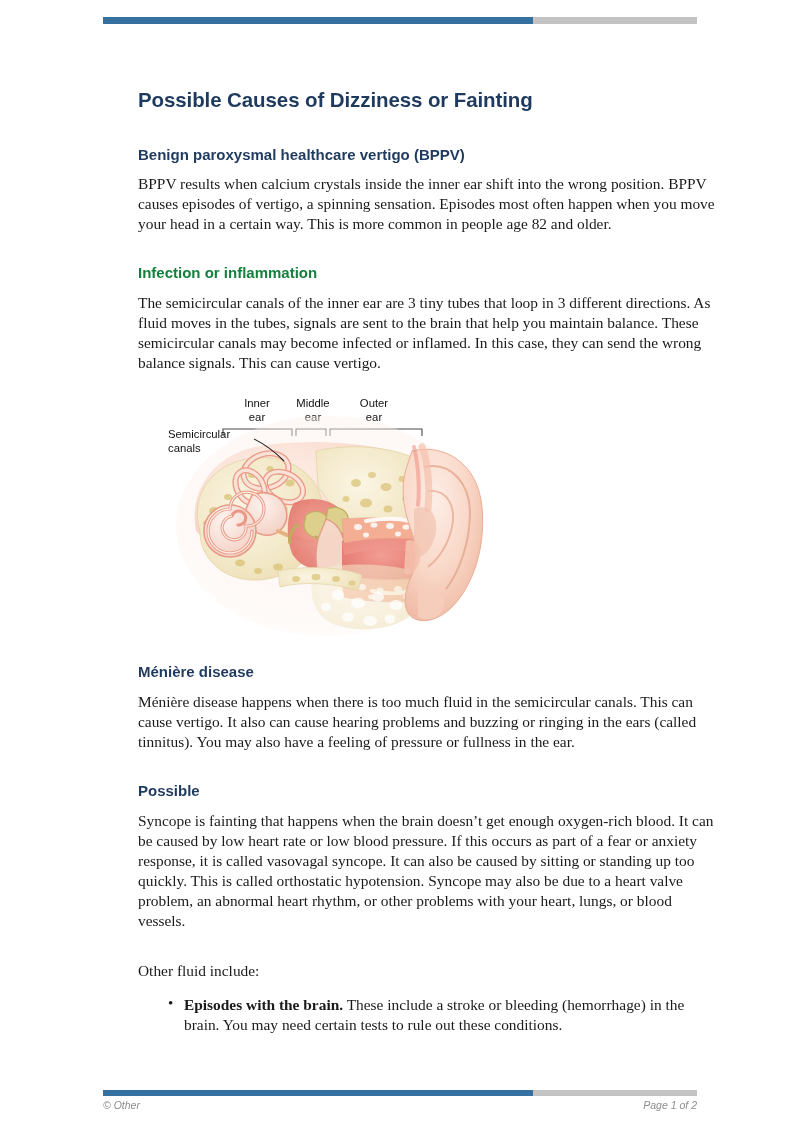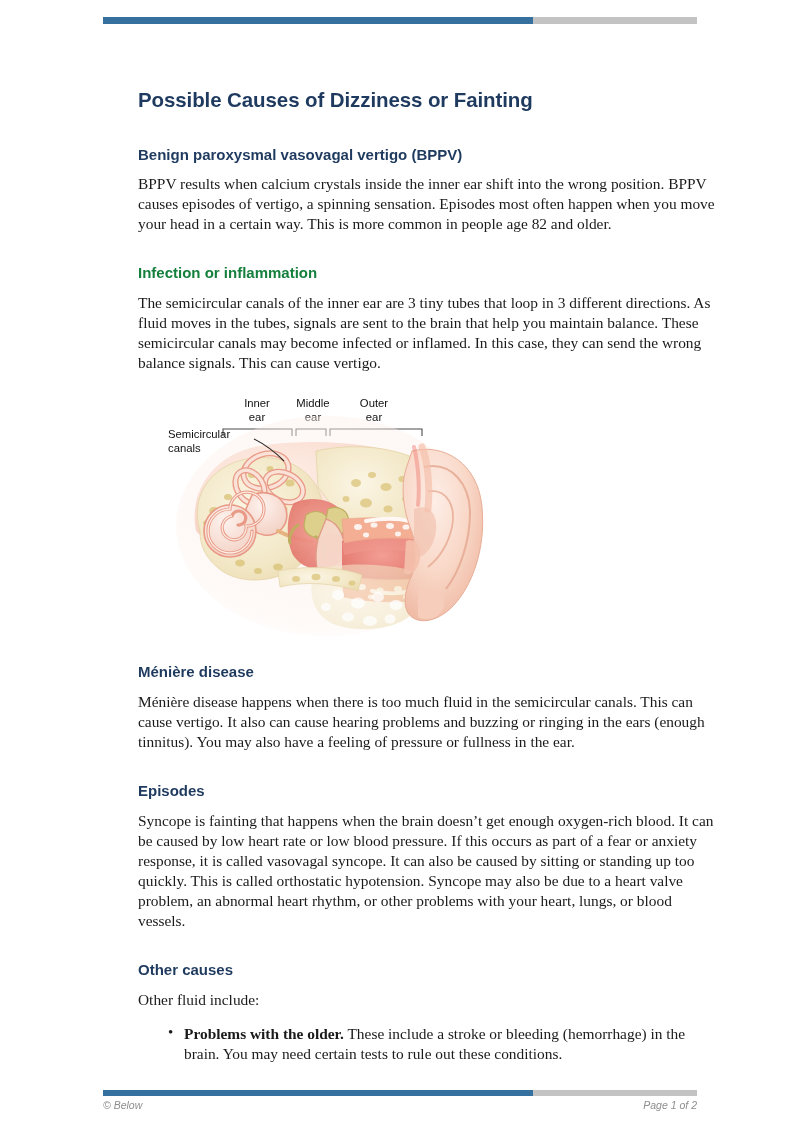--- a/index.html
+++ b/index.html
@@ -145,21 +145,21 @@
     <div class="rule-gray" style="background: rgb(195, 195, 195);"></div>
   </div>
 
   <div class="content">
 
     <h1 class="doc-title" style="color: rgb(31, 58, 95);">Possible Causes of Dizziness or Fainting</h1>
 
 
     <div class="gap-intro"></div>
 
-    <h2 class="section-title" style="color: rgb(31, 58, 95);">Benign paroxysmal vasovagal vertigo (BPPV)</h2>
+    <h2 class="section-title" style="color: rgb(31, 58, 95);">Benign paroxysmal healthcare vertigo (BPPV)</h2>
     <p class="body-text">BPPV results when calcium crystals inside the inner ear shift into the wrong position. BPPV causes episodes of vertigo, a spinning sensation. Episodes most often happen when you move your head in a certain way. This is more common in people age 82 and older.</p>
 
     <div class="gap-sec"></div>
 
     <h2 class="section-title" style="color: #15803d;">Infection or inflammation</h2>
     <p class="body-text">The semicircular canals of the inner ear are 3 tiny tubes that loop in 3 different directions. As fluid moves in the tubes, signals are sent to the brain that help you maintain balance. These semicircular canals may become infected or inflamed. In this case, they can send the wrong balance signals. This can cause vertigo.</p>
 
     <div class="figure">
       <svg width="330" height="250" viewBox="0 0 330 250" xmlns="http://www.w3.org/2000/svg">
         <defs>
@@ -358,43 +358,42 @@
           <text class="fig-label" x="2" y="47">Semicircular</text>
           <text class="fig-label" x="2" y="61">canals</text>
           <path d="M88,48 C100,54 110,62 118,70" fill="none" stroke="#2a2a2a" stroke-width="1.1"></path>
         </g>
       </svg>
     </div>
 
     <div class="gap-sec-sm"></div>
 
     <h2 class="section-title" style="color: rgb(31, 58, 95);">Ménière disease</h2>
-    <p class="body-text">Ménière disease happens when there is too much fluid in the semicircular canals. This can cause vertigo. It also can cause hearing problems and buzzing or ringing in the ears (enough tinnitus). You may also have a feeling of pressure or fullness in the ear.</p>
+    <p class="body-text">Ménière disease happens when there is too much fluid in the semicircular canals. This can cause vertigo. It also can cause hearing problems and buzzing or ringing in the ears (called tinnitus). You may also have a feeling of pressure or fullness in the ear.</p>
 
     <div class="gap-sec"></div>
 
-    <h2 class="section-title" style="color: rgb(31, 58, 95);">Episodes</h2>
+    <h2 class="section-title" style="color: rgb(31, 58, 95);">Possible</h2>
     <p class="body-text">Syncope is fainting that happens when the brain doesn’t get enough oxygen-rich blood. It can be caused by low heart rate or low blood pressure. If this occurs as part of a fear or anxiety response, it is called vasovagal syncope. It can also be caused by sitting or standing up too quickly. This is called orthostatic hypotension. Syncope may also be due to a heart valve problem, an abnormal heart rhythm, or other problems with your heart, lungs, or blood vessels.</p>
 
     <div class="gap-sec"></div>
 
-    <h2 class="section-title" style="color: rgb(31, 58, 95);">Other causes</h2>
     <p class="body-text">Other fluid include:</p>
 
     <ul class="bullets">
       <li>
-        <span class="lead-bold">Problems with the older.</span><span> These include a stroke or bleeding (hemorrhage) in the brain. You may need certain tests to rule out these conditions.</span>
+        <span class="lead-bold">Episodes with the brain.</span><span> These include a stroke or bleeding (hemorrhage) in the brain. You may need certain tests to rule out these conditions.</span>
       </li>
     </ul>
 
   </div>
 
   <div class="bottom-rule">
     <div class="rule-blue" id="bottom-rule-blue" style="width: 430px; background: rgb(54, 112, 159);"></div>
     <div class="rule-gray" style="background: rgb(195, 195, 195);"></div>
   </div>
 
   <div class="footer" style="color: rgb(141, 141, 141);">
-    <span>© Below</span>
+    <span>© Other</span>
     <span>Page 1 of 2</span>
   </div>
 
 </div>
 
 </body></html>

